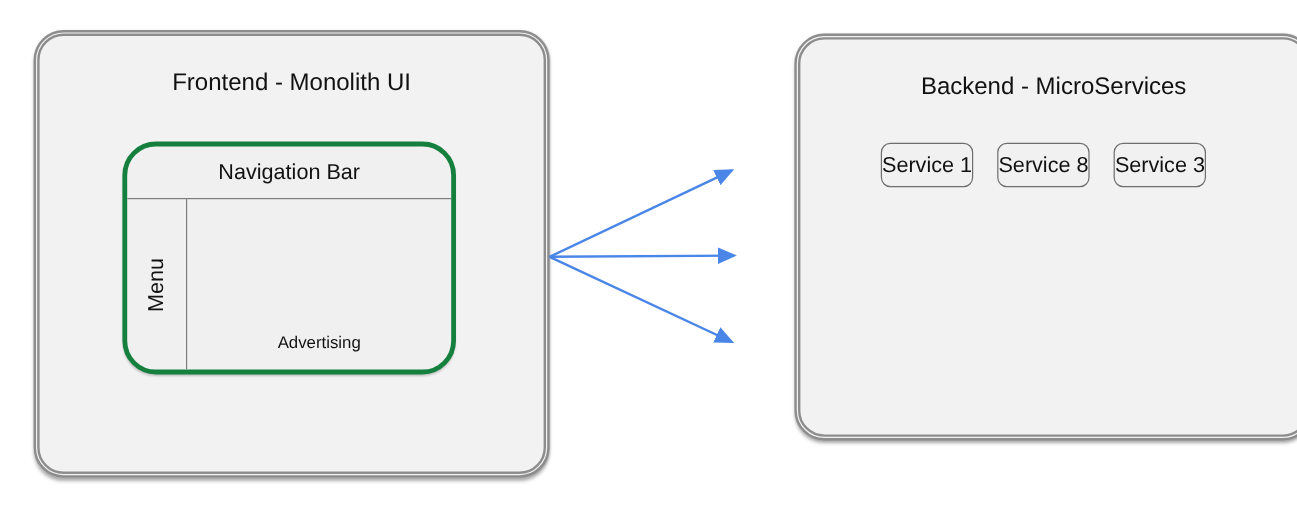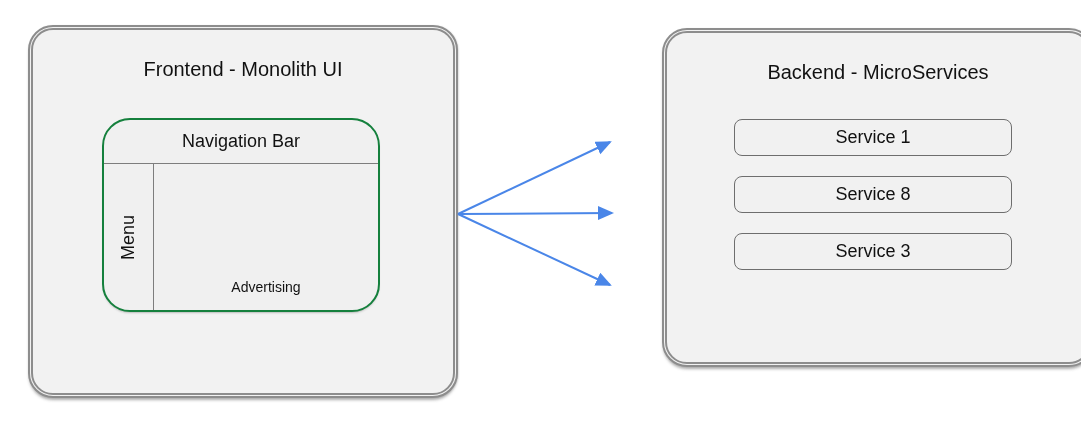--- a/index.html
+++ b/index.html
@@ -29,21 +29,21 @@
     line-height: 24px;
     white-space: nowrap;
   }
   
   .mockup {
     position: absolute;
     left: 69px; top: 88px;
     width: 278px; height: 194px;
     box-sizing: border-box;
     background: #f0f0f0;
-    border: 2px solid #15803d;
+    border: 4px solid #15803d;
     border-radius: 28px;
     overflow: hidden;
     display: grid;
     grid-template-columns: 50px 1fr;
     grid-template-rows: 44px 1fr 47px;
     box-shadow: 0 2px 2px -1px rgba(90,90,90,0.35);
   }
   .mockup-navbar {
     grid-column: 1 / 3; grid-row: 1;
     border-bottom: 1px solid #7d7d7d;
@@ -70,21 +70,21 @@
     grid-column: 2; grid-row: 3;
     display: flex; align-items: center; justify-content: center;
     font-size: 14px;
   }
   
   .services {
     position: absolute;
     left: 67px; top: 86px;
     width: 278px;
     display: flex;
-    flex-direction: column;
+    flex-direction: row;
     gap: 20px;
   }
   .service-pill {
     box-sizing: border-box;
     height: 37px;
     background: #f1f1f1;
     border: 1px solid #6e6e6e;
     border-radius: 8px;
     display: flex; align-items: center; justify-content: center;
     font-size: 18px;

